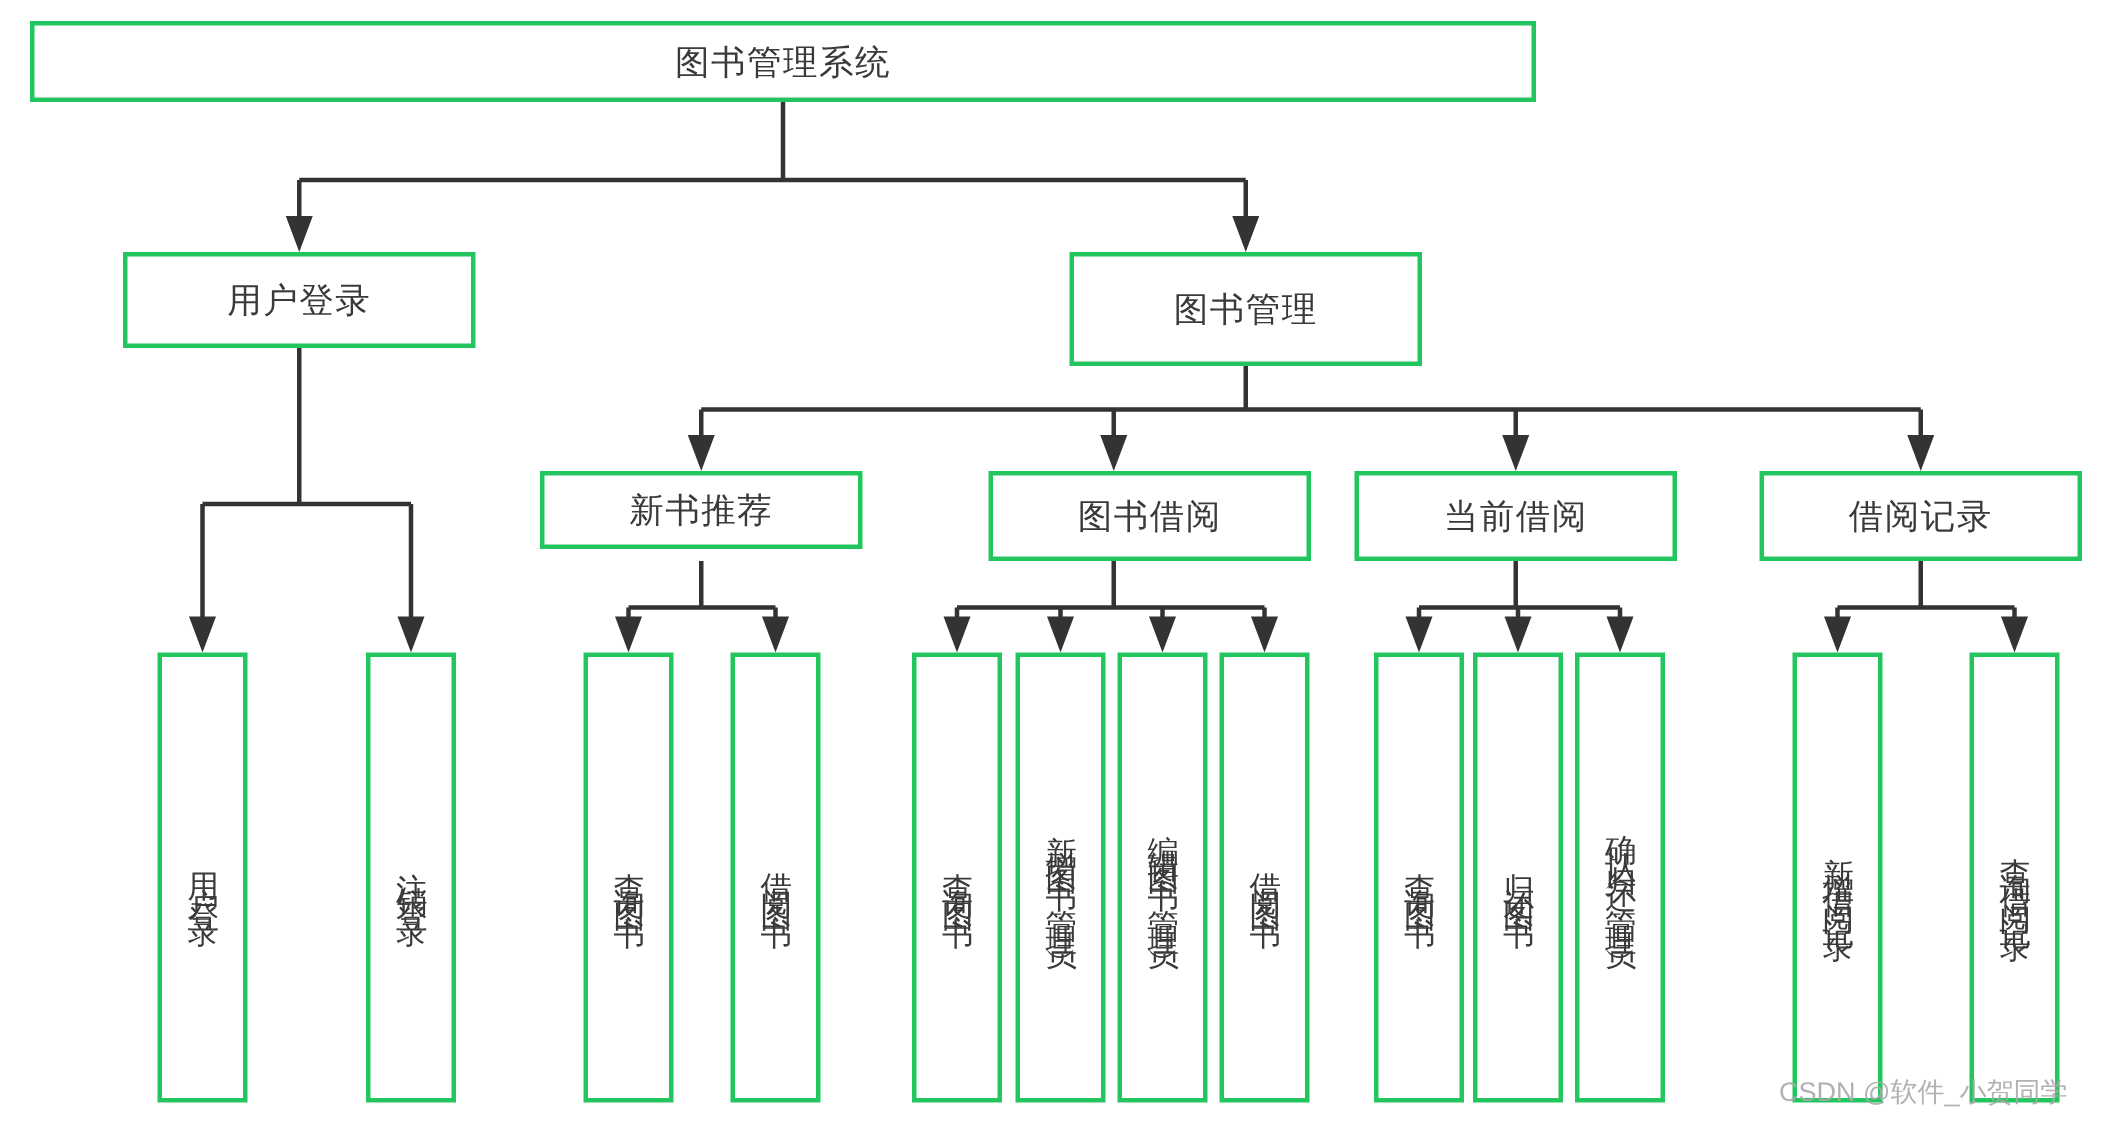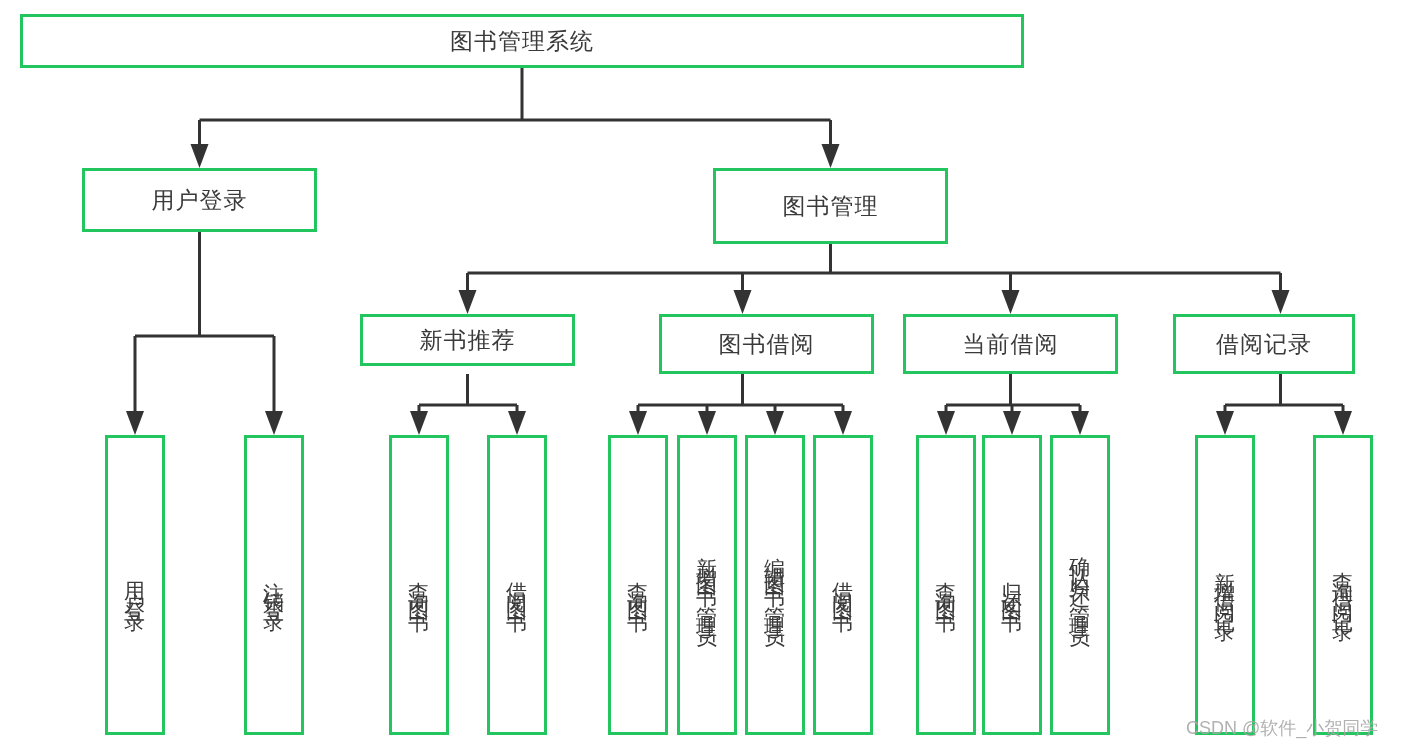--- a/index.html
+++ b/index.html
@@ -115,21 +115,21 @@
 
   <div class="box h" style="left:360px; top:314px; width:215px; height:52px;">
     <span>新书推荐</span>
   </div>
   <div class="box h" style="left:635px; top:314px; width:215px; height:60px;margin-left:24px;">
     <span>图书借阅</span>
   </div>
   <div class="box h" style="left:903px; top:314px; width:215px; height:60px;">
     <span>当前借阅</span>
   </div>
-  <div class="box h" style="left:1173px; top:314px; width:182px; height:60px;">
+  <div class="box h" style="left:1173px; top:314px; width:215px; height:60px;">
     <span>借阅记录</span>
   </div>
 
   <div class="box v" style="left:105px; top:435px; width:60px; height:300px;">
     <span>用户登录</span>
   </div>
   <div class="box v" style="left:244px; top:435px; width:60px; height:300px;">
     <span>注销登录</span>
   </div>
 

